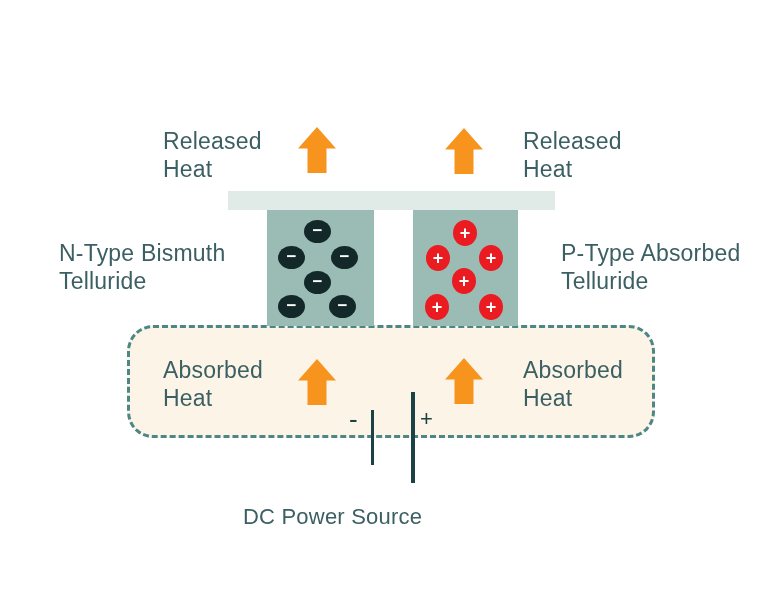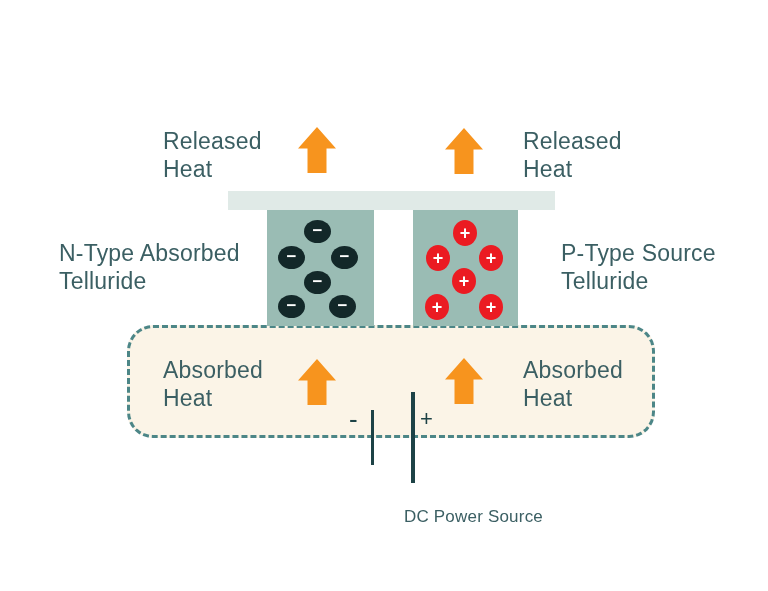--- a/index.html
+++ b/index.html
@@ -104,22 +104,22 @@
   }
   .released-left { left: 163px; top: 128px; }
   .released-right { left: 523px; top: 128px; }
   .absorbed-left { left: 163px; top: 357px; }
   .absorbed-right { left: 523px; top: 357px; }
   .n-label { left: 59px; top: 240px; }
   .p-label { left: 561px; top: 240px; }
   .dc-label {
     left: 243px; top: 503px;
     width: 300px;
-    text-align: right;
-    font-size: 17px;
+    text-align: left;
+    font-size: 22px;
   }
 
   
   .bat-line {
     position: absolute;
     background: var(--battery-line, #1d4246);
     z-index: 4;
   }
   .bat-short { left: 371px; top: 410px; width: 3px; height: 55px; }
   .bat-long  { left: 411px; top: 392px; width: 4px; height: 91px; }
@@ -167,25 +167,25 @@
   <div class="lbl released-left">
     <div>Released</div>
     <div>Heat</div>
   </div>
   <div class="lbl released-right">
     <div>Released</div>
     <div>Heat</div>
   </div>
 
   <div class="lbl n-label">
-    <div>N-Type Absorbed</div>
+    <div>N-Type Bismuth</div>
     <div>Telluride</div>
   </div>
   <div class="lbl p-label">
-    <div>P-Type Source</div>
+    <div>P-Type Absorbed</div>
     <div>Telluride</div>
   </div>
 
   <div class="lbl absorbed-left">
     <div>Absorbed</div>
     <div>Heat</div>
   </div>
   <div class="lbl absorbed-right">
     <div>Absorbed</div>
     <div>Heat</div>

